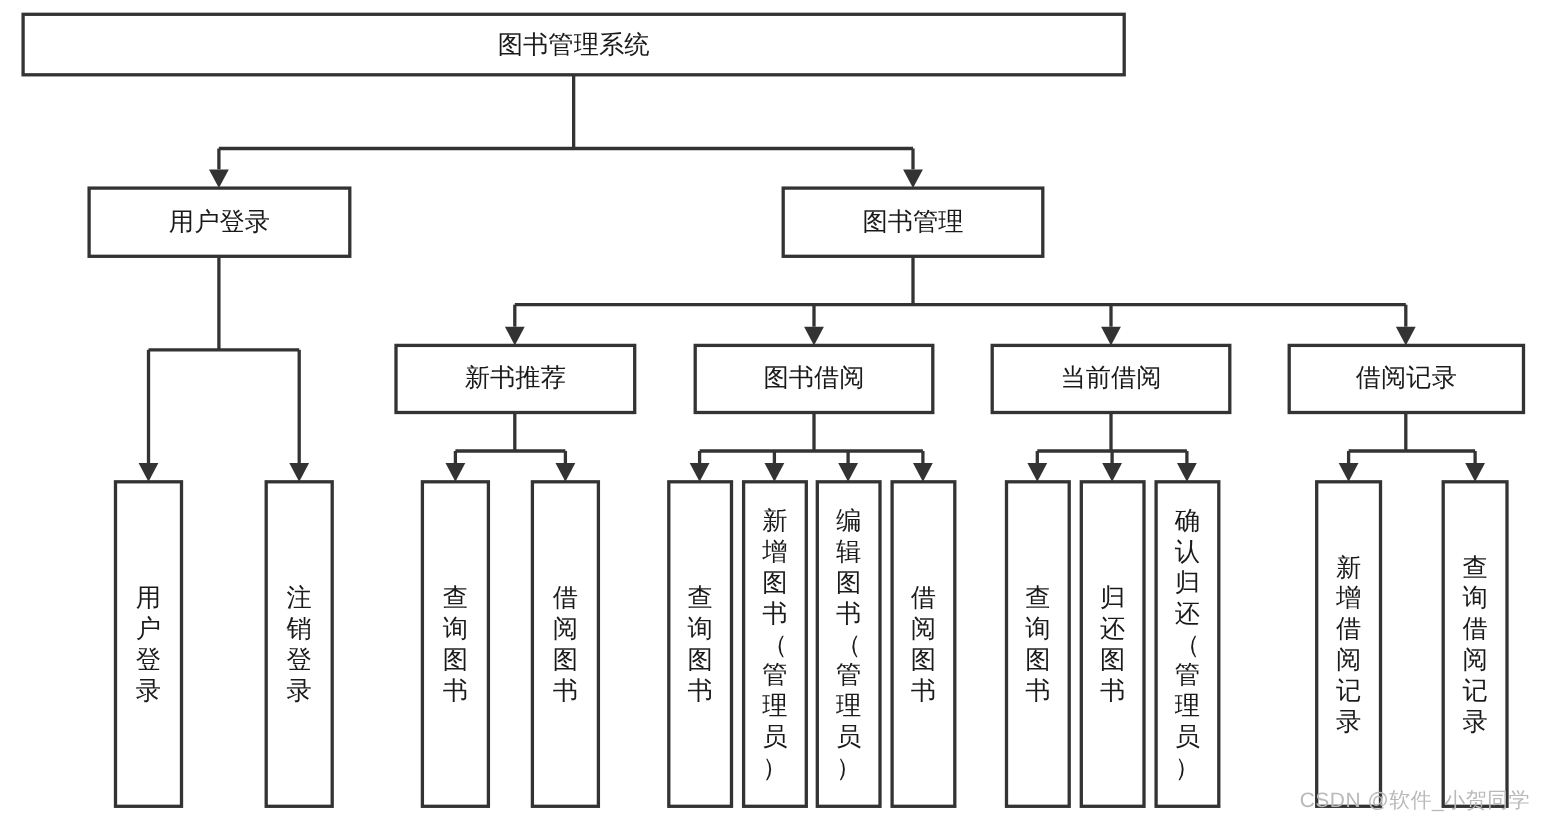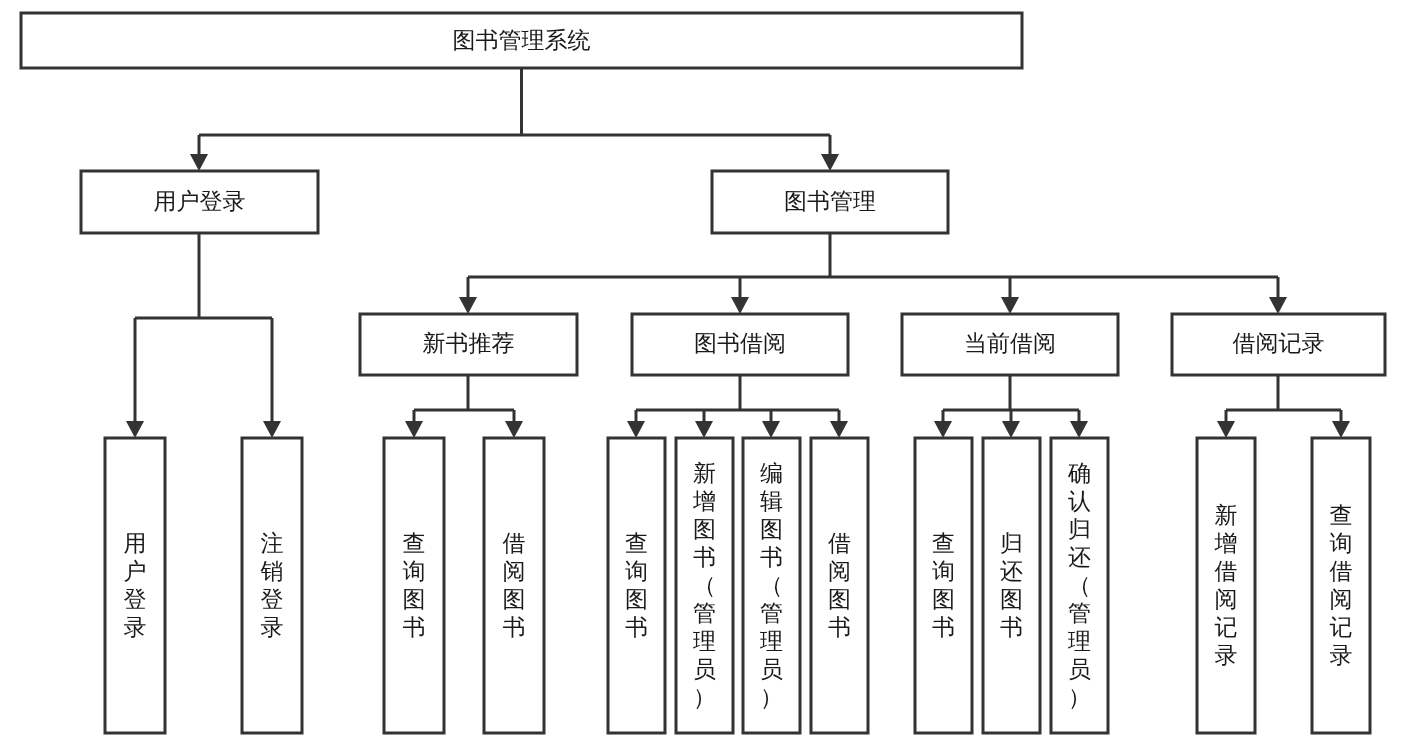--- a/index.html
+++ b/index.html
@@ -233,13 +233,14 @@
       <text class="node-label-v" x="1226" y="0"><tspan x="1226" y="523.34">新</tspan><tspan x="1226" y="551.34">增</tspan><tspan x="1226" y="579.34">借</tspan><tspan x="1226" y="607.34">阅</tspan><tspan x="1226" y="635.34">记</tspan><tspan x="1226" y="663.34">录</tspan></text>
     </g>
 
     <g>
       <rect class="node-box" x="1312" y="438" width="58" height="295"></rect>
       <text class="node-label-v" x="1341" y="0"><tspan x="1341" y="523.34">查</tspan><tspan x="1341" y="551.34">询</tspan><tspan x="1341" y="579.34">借</tspan><tspan x="1341" y="607.34">阅</tspan><tspan x="1341" y="635.34">记</tspan><tspan x="1341" y="663.34">录</tspan></text>
     </g>
 
   </svg>
 
+  <div class="watermark">CSDN @软件_小贺同学</div>
 </div>
 
 </body></html>

